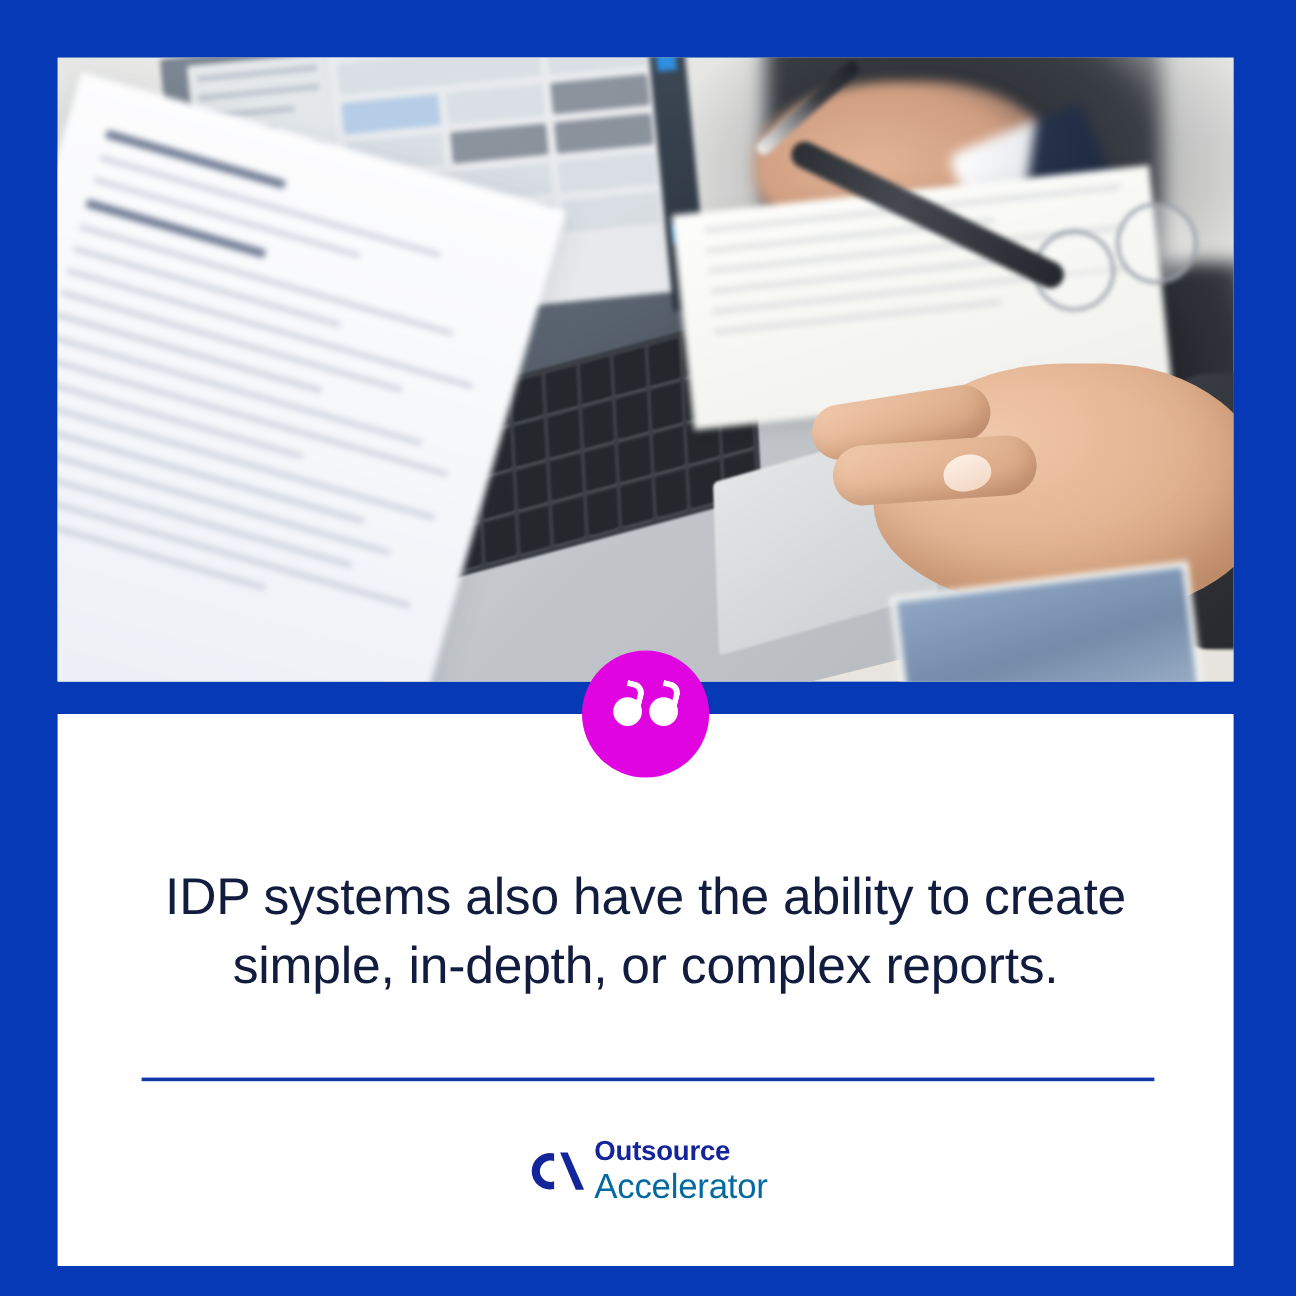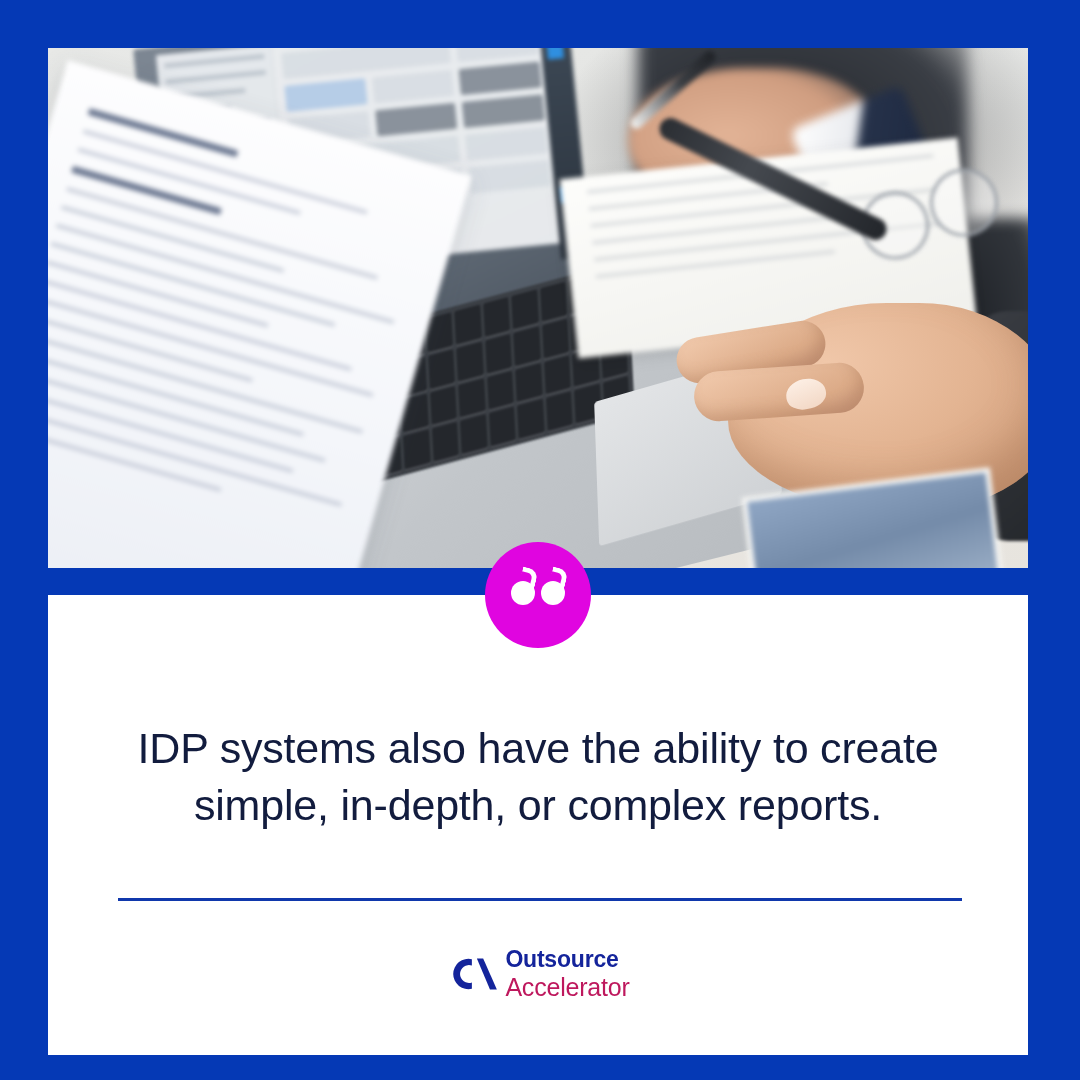--- a/index.html
+++ b/index.html
@@ -447,23 +447,23 @@
     justify-content: center;
     line-height: 1.12;
   }
   .logo-words .l1 {
     font-size: 23px;
     font-weight: 700;
     color: #14249b;
     letter-spacing: -0.2px;
   }
   .logo-words .l2 {
-    font-size: 25px;
+    font-size: 29px;
     font-weight: 400;
-    color: #be185d;
+    color: #0369a1;
     letter-spacing: -0.2px;
   }
 </style>
 </head>
 <body>
 
 <div class="poster">
 
   <div class="photo">
     <div class="photo-inner">

